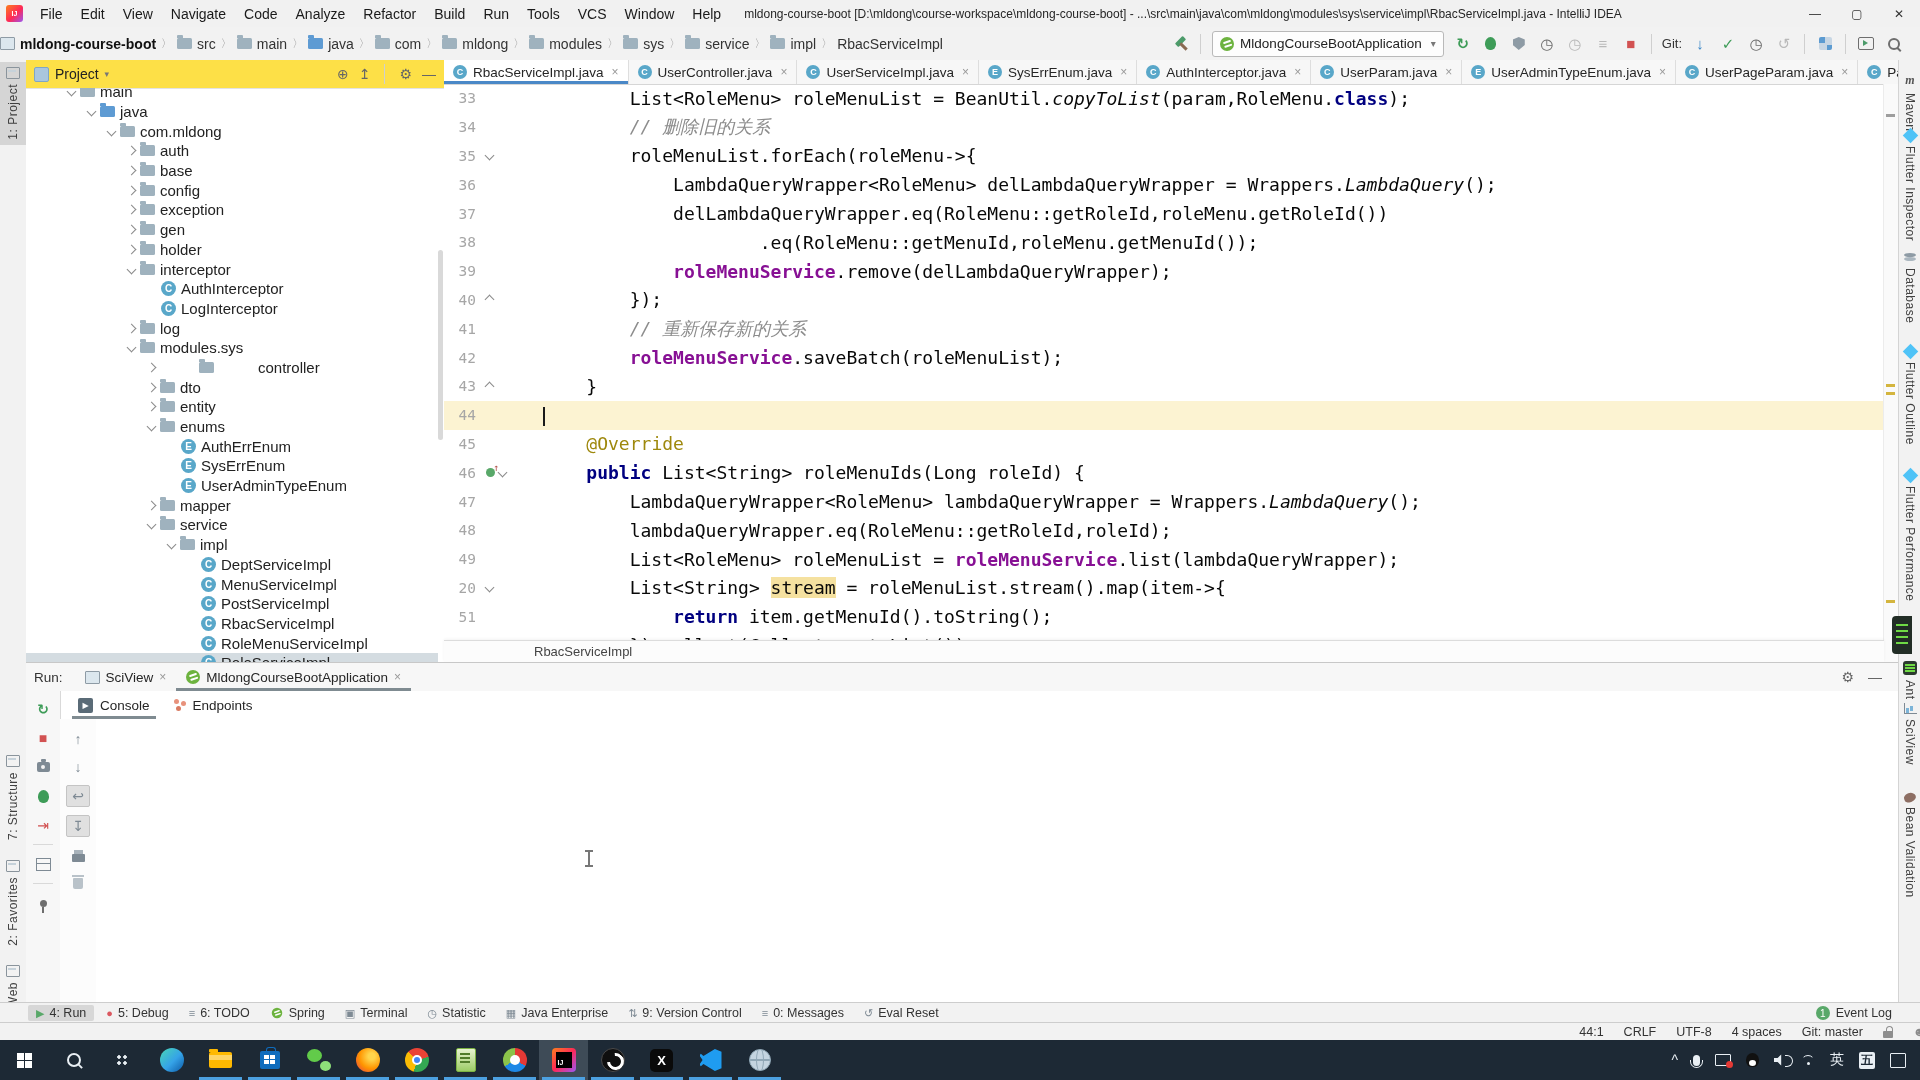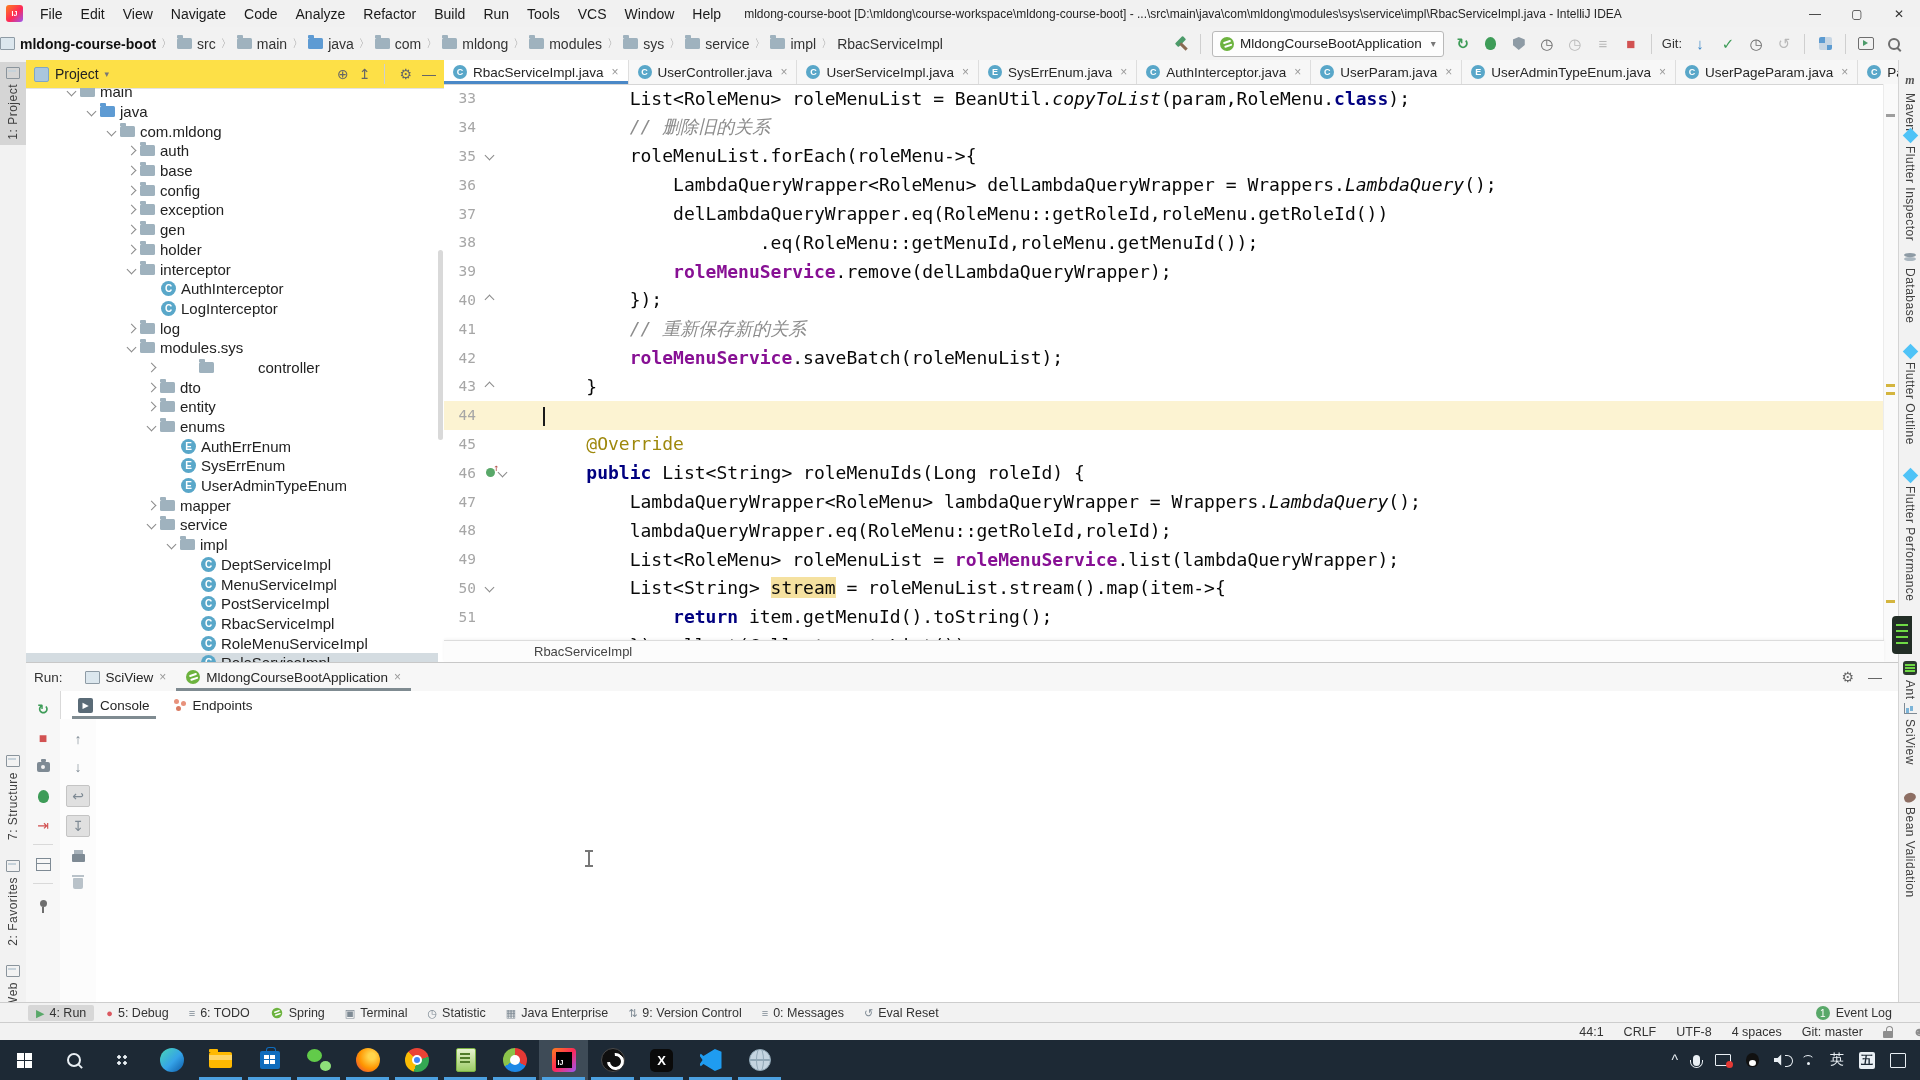--- a/index.html
+++ b/index.html
@@ -606,21 +606,21 @@
         <div class="crow"><span class="lnum">40</span><span class="fold"><span class="chev up"></span></span><span class="ltext"><span>        });</span></span></div>
         <div class="crow"><span class="lnum">41</span><span class="fold"></span><span class="ltext"><span>        </span><span class="tok-cm">// 重新保存新的关系</span></span></div>
         <div class="crow"><span class="lnum">42</span><span class="fold"></span><span class="ltext"><span>        </span><span class="tok-fld">roleMenuService</span><span>.saveBatch(roleMenuList);</span></span></div>
         <div class="crow"><span class="lnum">43</span><span class="fold"><span class="chev up"></span></span><span class="ltext"><span>    }</span></span></div>
         <div class="crow current"><span class="lnum">44</span><span class="fold"></span><span class="ltext"><span class="caret"></span></span></div>
         <div class="crow"><span class="lnum">45</span><span class="fold"></span><span class="ltext"><span>    </span><span class="tok-ann">@Override</span></span></div>
         <div class="crow"><span class="lnum">46</span><span class="fold"><span class="ovr"></span><span class="chev down"></span></span><span class="ltext"><span>    </span><span class="tok-kw">public</span><span> List&lt;String&gt; roleMenuIds(Long roleId) {</span></span></div>
         <div class="crow"><span class="lnum">47</span><span class="fold"></span><span class="ltext"><span>        LambdaQueryWrapper&lt;RoleMenu&gt; lambdaQueryWrapper = Wrappers.</span><span class="tok-sm">LambdaQuery</span><span>();</span></span></div>
         <div class="crow"><span class="lnum">48</span><span class="fold"></span><span class="ltext"><span>        lambdaQueryWrapper.eq(RoleMenu::getRoleId,roleId);</span></span></div>
         <div class="crow"><span class="lnum">49</span><span class="fold"></span><span class="ltext"><span>        List&lt;RoleMenu&gt; roleMenuList = </span><span class="tok-fld">roleMenuService</span><span>.list(lambdaQueryWrapper);</span></span></div>
-        <div class="crow"><span class="lnum">50</span><span class="fold"><span class="chev down"></span></span><span class="ltext"><span>        List&lt;String&gt; </span><span class="tok-hl">stream</span><span> = roleMenuList.stream().map(item-&gt;{</span></span></div>
+        <div class="crow"><span class="lnum">20</span><span class="fold"><span class="chev down"></span></span><span class="ltext"><span>        List&lt;String&gt; </span><span class="tok-hl">stream</span><span> = roleMenuList.stream().map(item-&gt;{</span></span></div>
         <div class="crow"><span class="lnum">51</span><span class="fold"></span><span class="ltext"><span>            </span><span class="tok-kw">return</span><span> item.getMenuId().toString();</span></span></div>
         <div class="crow"><span class="lnum">52</span><span class="fold"></span><span class="ltext"><span>        }).collect(Collectors.toList());</span></span></div>
       </div>
     <div id="stripe">
         <span class="mark" style="top: 30px; background: rgb(158, 158, 158);"></span>
         <span class="mark" style="top: 300px; background: rgb(212, 181, 62);"></span>
         <span class="mark" style="top: 308px; background: rgb(212, 181, 62);"></span>
         <span class="mark" style="top: 516px; background: rgb(212, 181, 62);"></span>
       </div>
     <div id="edcrumb">

